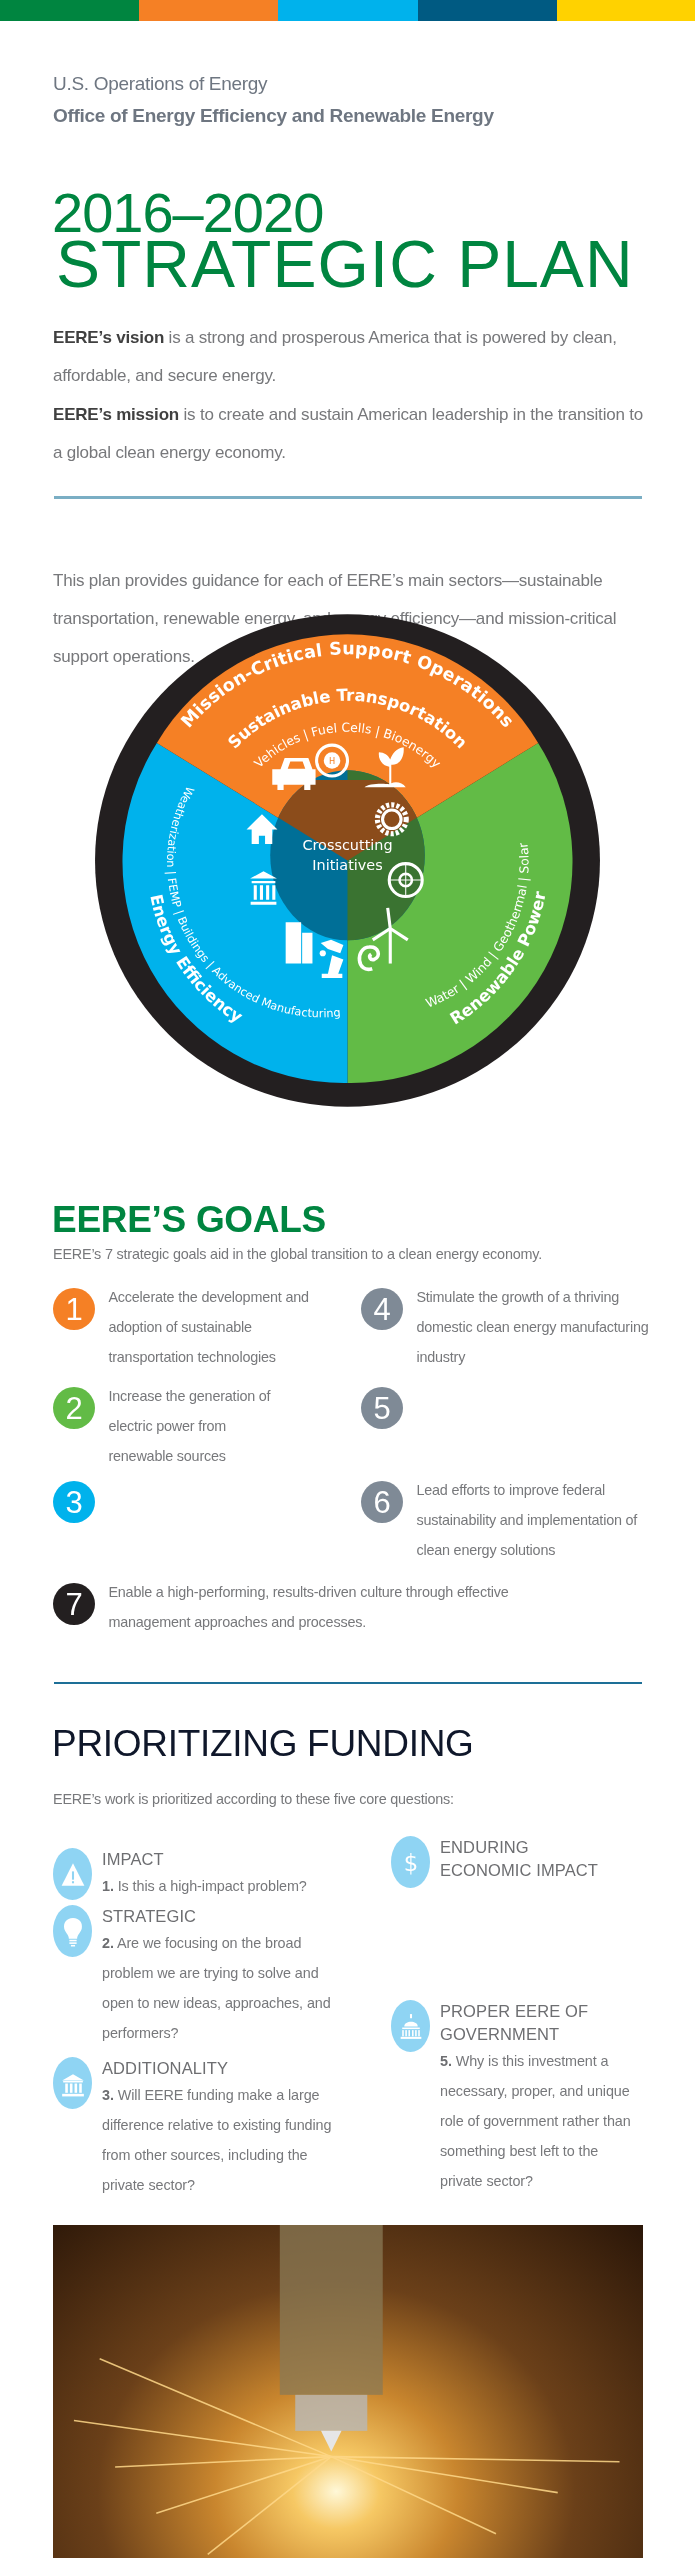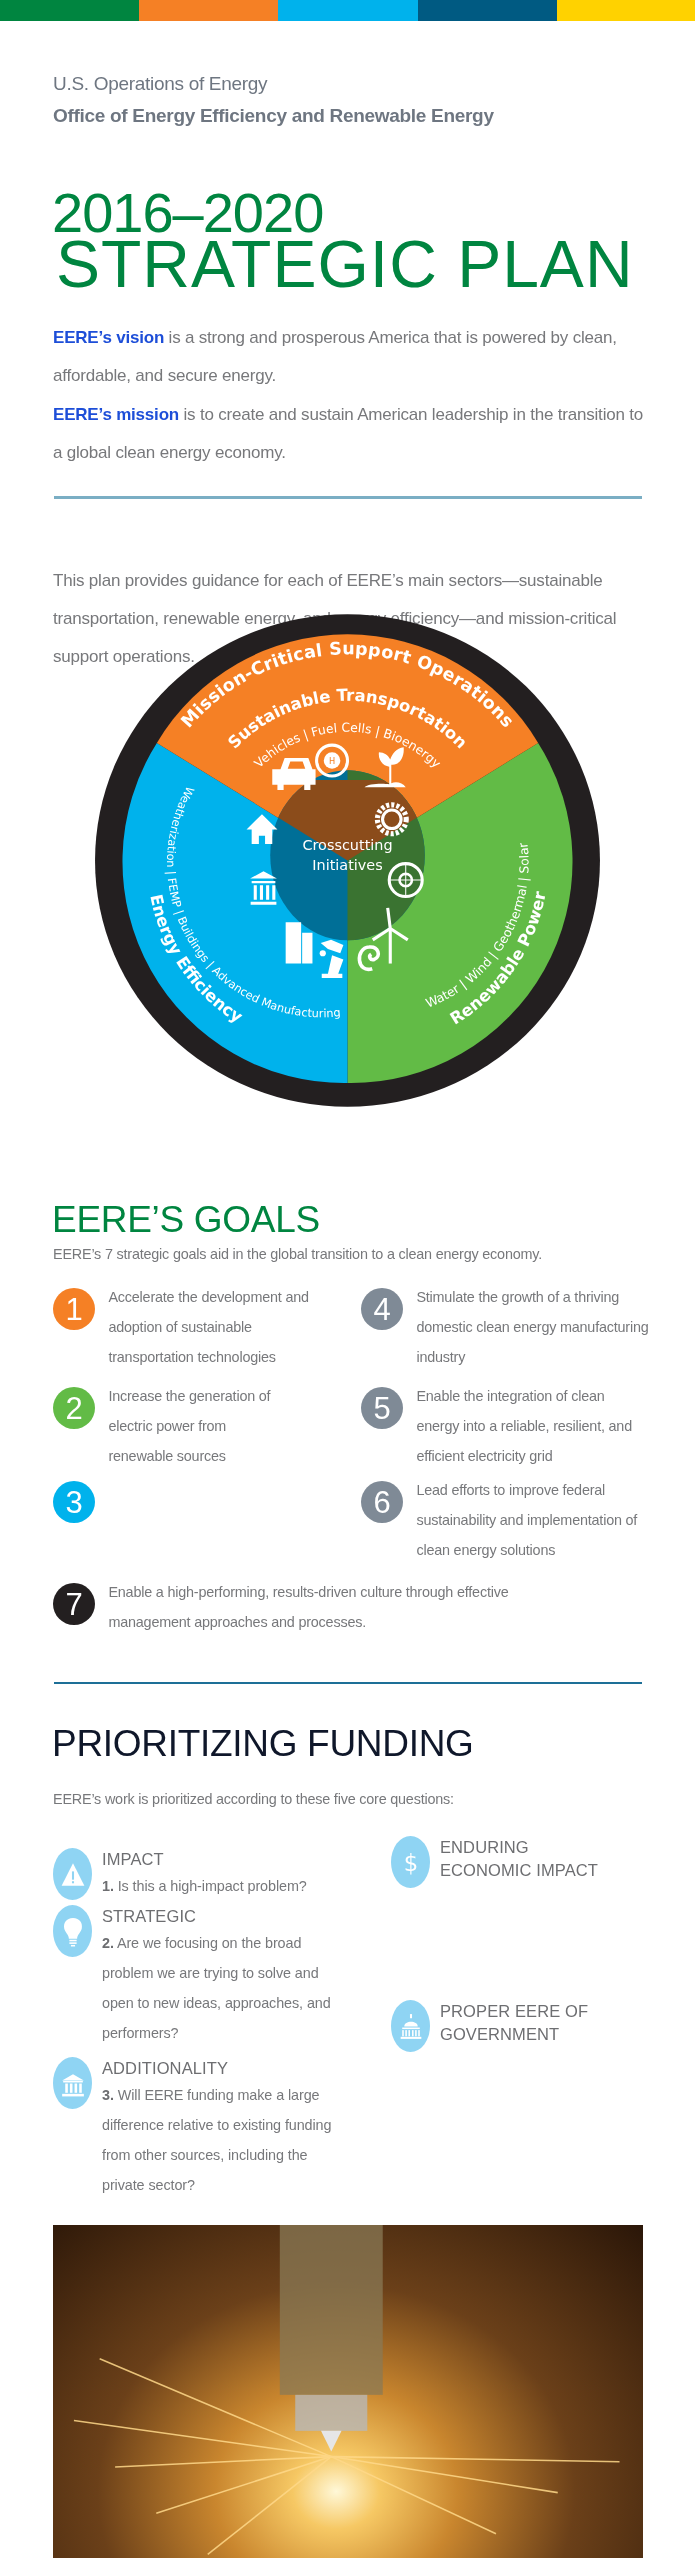--- a/index.html
+++ b/index.html
@@ -12,34 +12,34 @@
 
   .abs { position: absolute; }
 
   .dept { left: 53px; top: 73px; font-size: 19px; color: #6e7681; letter-spacing: -0.3px; }
   .office { left: 53px; top: 105px; font-size: 19px; font-weight: bold; color: #6e7681; letter-spacing: -0.3px; }
 
   .years { left: 52px; top: 185px; font-size: 56px; color: #008540; letter-spacing: -1px; line-height: 1; }
   .strategic { left: 56px; top: 231px; font-size: 66px; color: #008540; letter-spacing: 1px; line-height: 1; }
 
   .lead-p { left: 53px; width: 592px; font-size: 17px; line-height: 38px; color: #77787b; letter-spacing: -0.2px; }
-  .lead-p b { color: #1d4ed8; text-align: right; }
+  .lead-p b { color: #404040; text-align: right; }
   .vision { top: 319px; }
   .mission { top: 396px; }
 
   .divider { left: 54px; width: 588px; height: 2.6px; }
   .divider.d1 { top: 496px; background: #7aaec4; }
   .divider.d2 { top: 1682px; background: #1d6f97; height: 2.1px; }
 
   .plan-p { left: 53px; top: 562px; width: 592px; font-size: 17px; line-height: 38px; color: #77787b; letter-spacing: -0.2px; }
 
   .wheel { left: 94px; top: 613px; width: 507px; height: 495px; }
 
   .section-title { left: 52px; font-size: 37px; letter-spacing: -0.3px; line-height: 1; }
-  .goals-title { top: 1232px; color: #008540; }
+  .goals-title { top: 1232px; color: #008540; font-weight: bold; }
   .goals-sub { left: 53px; top: 1246px; font-size: 14.4px; color: #77787b; letter-spacing: -0.2px; }
 
   .goal { position: absolute; width: 289px; display: flex; align-items: flex-start; }
   .goal-num { width: 42px; height: 42px; border-radius: 50%; flex: 0 0 42px; display: flex; align-items: center; justify-content: center; color: #fff; font-size: 31px; font-weight: 300; line-height: 1; margin-top: 6.2px; }
   .goal-text { margin-left: 13.4px; font-size: 14.4px; line-height: 30px; color: #77787b; letter-spacing: -0.2px; }
   .goal.wide { width: 592px; }
 
   .prio-title { top: 1725px; color: #0f172a; }
   .prio-sub { left: 53px; top: 1791px; font-size: 14.4px; color: #77787b; letter-spacing: -0.2px; }
 
@@ -186,21 +186,20 @@
 <div class="goal" style="left:361px; top:1282px;">
   <div class="goal-num" style="background:#7f8a96">4</div>
   <div class="goal-text" style="width:242px">Stimulate the growth of a thriving domestic clean energy manufacturing industry</div>
 </div>
 <div class="goal" style="left:53px; top:1381px;">
   <div class="goal-num" style="background:#62bb46">2</div>
   <div class="goal-text" style="width:185px">Increase the generation of electric power from renewable sources</div>
 </div>
 <div class="goal" style="left:361px; top:1381px;">
   <div class="goal-num" style="background:#7f8a96">5</div>
-  <div class="goal-text" style="width:242px">Enable the integration of clean energy into a reliable, resilient, and efficient electricity grid</div>
 </div>
 <div class="goal" style="left:53px; top:1475px;">
   <div class="goal-num" style="background:#00b2ec">3</div>
 </div>
 <div class="goal" style="left:361px; top:1475px;">
   <div class="goal-num" style="background:#7f8a96">6</div>
   <div class="goal-text" style="width:258px">Lead efforts to improve federal sustainability and implementation of clean energy solutions</div>
 </div>
 <div class="goal wide" style="left:53px; top:1577px;">
   <div class="goal-num" style="background:#231f20">7</div>
@@ -280,20 +279,21 @@
         <rect x="14" y="37" width="3" height="12" fill="#fff"></rect>
         <rect x="20" y="37" width="3" height="12" fill="#fff"></rect>
         <rect x="27" y="37" width="3" height="12" fill="#fff"></rect>
         <rect x="33" y="37" width="3" height="12" fill="#fff"></rect>
         <rect x="39" y="37" width="3" height="12" fill="#fff"></rect>
         <rect x="5" y="50" width="40" height="4" fill="#fff"></rect>
       </svg>
   </div>
   <div class="crit-body" style="width:206px">
     <div class="crit-title" style="width:155px">PROPER EERE OF GOVERNMENT</div>
+    <div class="crit-q" style="width:191px"><b>5.</b><span> Why is this investment a necessary, proper, and unique role of government rather than something best left to the private sector?</span></div>
   </div>
 </div>
 
 <div class="abs photo photo1">
   <svg width="590" height="333" viewBox="0 0 1145 647">
     <rect x="440" y="0" width="200" height="330" fill="#8a7a55" opacity="0.75"></rect>
     <rect x="470" y="330" width="140" height="70" fill="#b8b8b8" opacity="0.8"></rect>
     <path d="M 520 400 L 540 440 L 560 400 Z" fill="#e6e6e6"></path>
     <g stroke="#ffd98a" stroke-width="3" opacity="0.85">
       <line x1="540" y1="450" x2="200" y2="560"></line>

